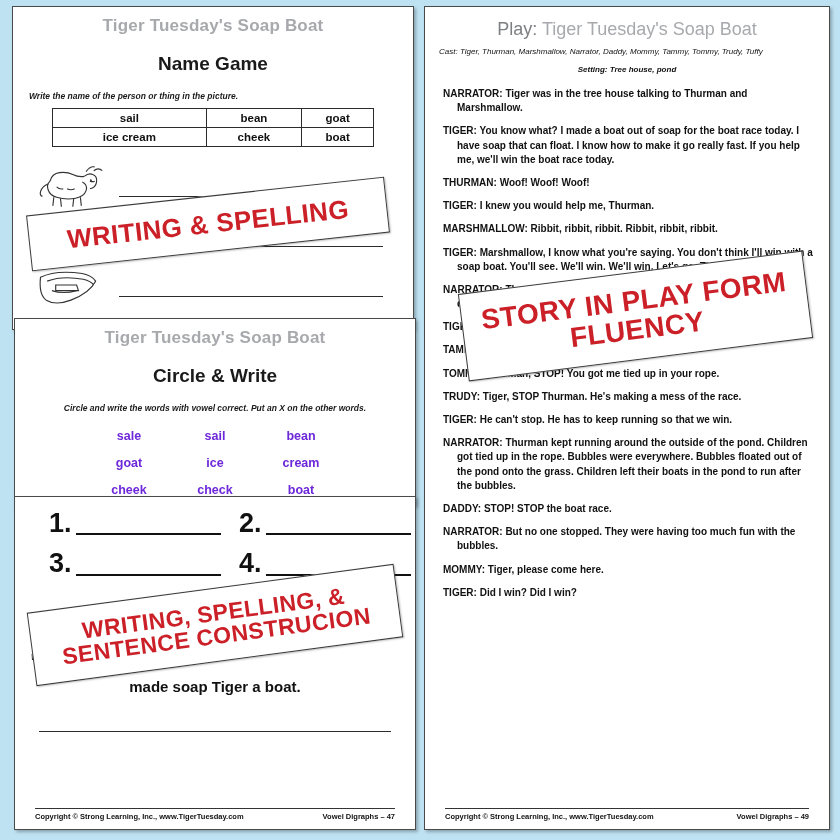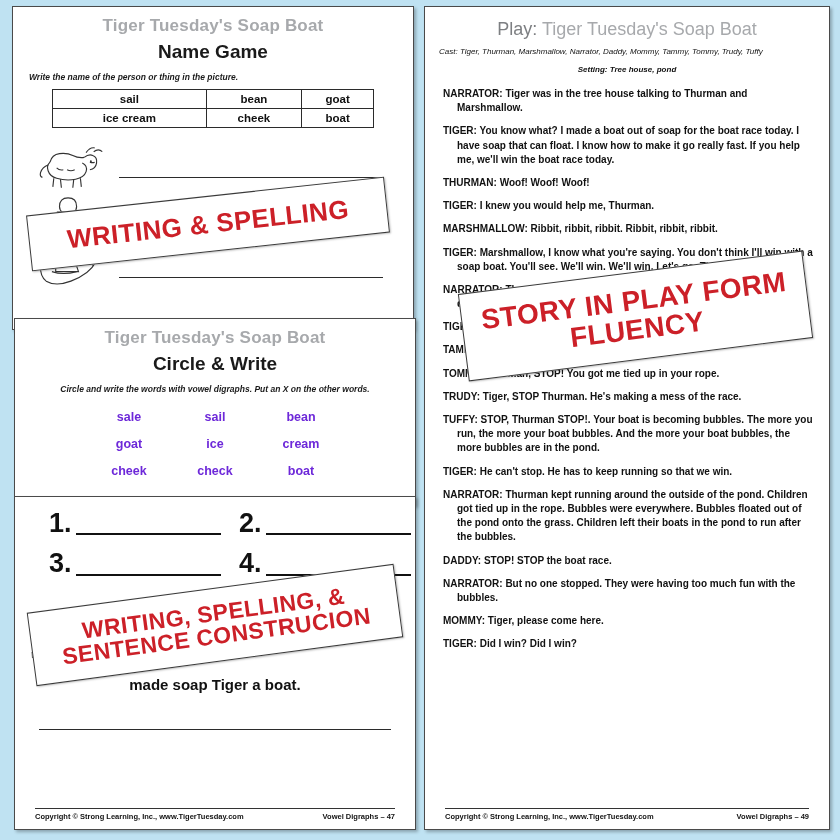--- a/index.html
+++ b/index.html
@@ -22,21 +22,21 @@
   #sheet-c{left:14px;  top:496px; width:400px; height:332px;}
   #sheet-right{left:424px; top:6px; width:404px; height:822px;}
 
   
   .title-grey{
     text-align:center;color:#a7a9ac;font-weight:bold;
     font-size:17px;letter-spacing:.2px;margin:0;padding-top:9px;
   }
   .title-black{
     text-align:center;color:#1a1a1a;font-weight:bold;
-    font-size:19px;margin:4px;padding-top:1px;
+    font-size:19px;margin:16px;padding-top:1px;
   }
   .instr{
     font-style:italic;font-size:8.5px;color:#1a1a1a;font-weight:bold;
     margin:9px 0 0 16px;
   }
   .instr.center{text-align:center;margin-left:0;}
 
   
   table.wordtable{
     border-collapse:collapse;margin:7px auto 0 auto;width:322px;
@@ -193,21 +193,21 @@
           </g>
         </svg>
         <div class="writeline"></div>
       </div>
     </div>
   </div>
 
   <div class="sheet" id="sheet-b">
     <div class="title-grey">Tiger Tuesday's Soap Boat</div>
     <div class="title-black">Circle &amp; Write</div>
-    <div class="instr center">Circle and write the words with vowel digraphs. Put an X on the other words.</div>
+    <div class="instr center">Circle and write the words with vowel correct. Put an X on the other words.</div>
     <div class="wordgrid">
       <span>sale</span>
       <span>sail</span>
       <span>bean</span>
       <span>goat</span>
       <span>ice</span>
       <span>cream</span>
       <span>cheek</span>
       <span>check</span>
       <span>boat</span>
@@ -267,21 +267,20 @@
       <div class="line">TIGER: You know what? I made a boat out of soap for the boat race today. I have soap that can float. I know how to make it go really fast. If you help me, we'll win the boat race today.</div>
       <div class="line">THURMAN: Woof! Woof! Woof!</div>
       <div class="line">TIGER: I knew you would help me, Thurman.</div>
       <div class="line">MARSHMALLOW: Ribbit, ribbit, ribbit. Ribbit, ribbit, ribbit.</div>
       <div class="line">TIGER: Marshmallow, I know what you're saying. You don't think I'll win with a soap boat. You'll see. We'll win. We'll win. Let's go, Thurman.</div>
       <div class="line">NARRATOR: The race was on. All the children and their mommies and daddies screamed for their children's boats to win.</div>
       <div class="line">TIGER: Go, Thurman, go. Keep running.</div>
       <div class="line">TAMMY: Thurman, STOP! You just ran into me.</div>
       <div class="line">TOMMY: Thurman, STOP! You got me tied up in your rope.</div>
       <div class="line">TRUDY: Tiger, STOP Thurman. He's making a mess of the race.</div>
-      <div class="line">TUFFY: STOP, Thurman STOP!. Your boat is becoming bubbles. The more you run, the more your boat bubbles. And the more your boat bubbles, the more bubbles are in the pond.</div>
       <div class="line">TIGER: He can't stop. He has to keep running so that we win.</div>
       <div class="line">NARRATOR: Thurman kept running around the outside of the pond. Children got tied up in the rope. Bubbles were everywhere. Bubbles floated out of the pond onto the grass. Children left their boats in the pond to run after the bubbles.</div>
       <div class="line">DADDY: STOP! STOP the boat race.</div>
       <div class="line">NARRATOR: But no one stopped. They were having too much fun with the bubbles.</div>
       <div class="line">MOMMY: Tiger, please come here.</div>
       <div class="line">TIGER: Did I win? Did I win?</div>
     </div>
 
     <div class="foot">
       <span>Copyright © Strong Learning, Inc., www.TigerTuesday.com</span>

